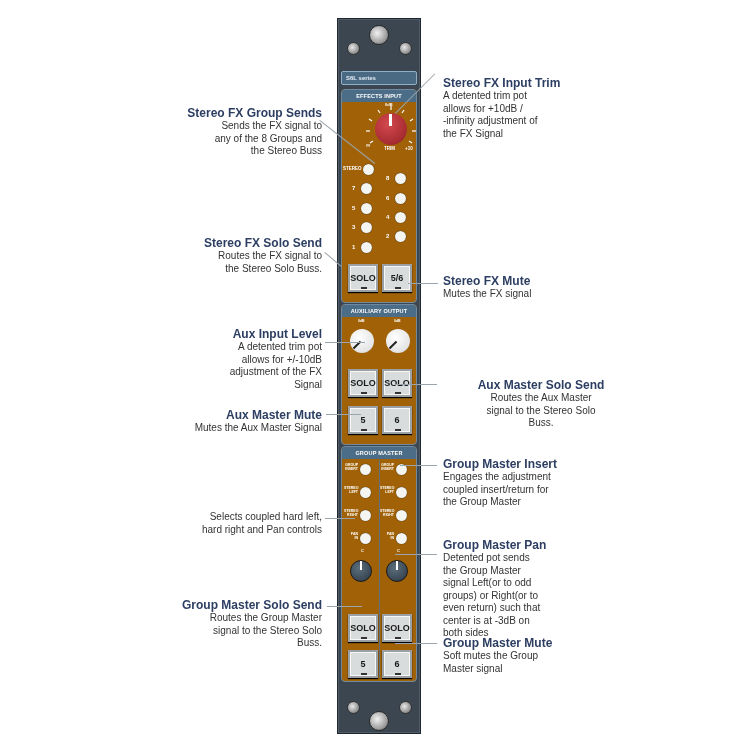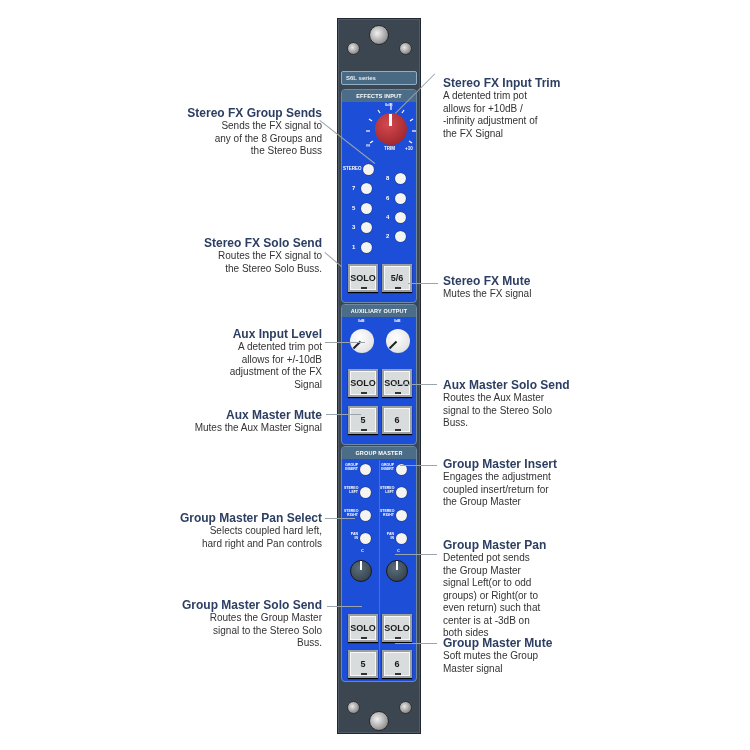--- a/index.html
+++ b/index.html
@@ -1,21 +1,21 @@
 <!DOCTYPE html>
 <html><head>
 <meta charset="utf-8">
 <style>
   * { box-sizing: border-box; margin: 0; padding: 0; }
   body { width: 750px; height: 750px; background: #ffffff; position: relative; overflow: hidden; font-family: "Liberation Sans", sans-serif; }
   .strip { position: absolute; left: 337px; top: 18px; width: 84px; height: 716px; background: #3b4651; border: 1px solid #1f2830; box-shadow: inset 0 0 0 1px #4f5b66; }
   .screw { position: absolute; width: 13px; height: 13px; border-radius: 50%; background: radial-gradient(circle at 40% 40%, #e8e8e8, #8a8a8a 70%, #555 100%); border: 1px solid #333; }
   .bigscrew { position: absolute; width: 20px; height: 20px; border-radius: 50%; background: radial-gradient(circle at 40% 40%, #f2f2f2, #9a9a9a 65%, #4a4a4a 100%); border: 1px solid #2a2a2a; }
   .badge { position: absolute; left: 3px; top: 52px; width: 76px; height: 14px; background: #4a6a84; border: 1px solid #8fb0c8; border-radius: 2px; color: #e6eef5; font-size: 6px; font-weight: bold; padding: 3px 0 0 4px; }
-  .section { position: absolute; left: 3px; width: 76px; border: 1px solid #6f8aa0; border-radius: 4px; background: #1d4ed8; }
+  .section { position: absolute; left: 3px; width: 76px; border: 1px solid #6f8aa0; border-radius: 4px; background: #a16207; }
   .sec-head { height: 12px; background: #4c6d87; color: #fff; font-size: 5.5px; font-weight: bold; text-align: center; line-height: 12px; letter-spacing: 0.2px; border-radius: 3px 3px 0 0; }
   .led { position: absolute; width: 11px; height: 11px; border-radius: 50%; background: #f4f4f0; box-shadow: 0 0 1px #000; }
   .ledlbl { position: absolute; color: #fff; font-size: 6px; font-weight: bold; }
   .tiny { position: absolute; color: #fff; font-size: 3.5px; font-weight: bold; line-height: 3.6px; text-align: right; }
   .btn { position: absolute; width: 30px; height: 28px; background: #d9dcdc; border: 2px solid #9aa0a3; box-shadow: inset 0 0 0 1px #f7f7f7, 0 1px 1px #000; color: #1a1a1a; font-size: 9px; font-weight: bold; text-align: center; line-height: 24px; }
   .btn::after { content: ""; position: absolute; left: 11px; bottom: 1px; width: 6px; height: 2px; background: #333; }
   .knob { position: absolute; border-radius: 50%; }
   .lbl { position: absolute; font-size: 10px; color: #333; line-height: 12.5px; }
   .lbl .t { display: block; font-size: 12px; font-weight: bold; color: #2c3e62; line-height: 14px; }
   .lbl.r { text-align: right; }
@@ -176,41 +176,40 @@
 </div>
 
 <div class="lbl r" style="left:170px;top:327px;width:152px;">
   <span class="t">Aux Input Level</span>
   <span style="display:block">A detented trim pot</span>
   <span style="display:block">allows for  +/-10dB</span>
   <span style="display:block">adjustment of the FX</span>
   <span style="display:block">Signal</span>
 </div>
 
-<div class="lbl" style="left:443px;top:378px;width:150px;">
+<div class="lbl" style="left:466px;top:378px;width:150px;text-align:center;">
   <span class="t">Aux Master Solo Send</span>
   <span style="display:block">Routes the Aux Master</span>
   <span style="display:block">signal to the Stereo Solo</span>
   <span style="display:block">Buss.</span>
 </div>
 
 <div class="lbl r" style="left:160px;top:408px;width:162px;">
   <span class="t">Aux Master Mute</span>
   <span style="display:block">Mutes the Aux Master Signal</span>
 </div>
 
 <div class="lbl" style="left:443px;top:457px;width:150px;">
   <span class="t">Group Master Insert</span>
   <span style="display:block">Engages the adjustment</span>
   <span style="display:block">coupled insert/return for</span>
   <span style="display:block">the Group Master</span>
 </div>
 
 <div class="lbl r" style="left:160px;top:511px;width:162px;">
-  <span class="t">Group Master Pan Select</span>
   <span style="display:block">Selects coupled hard left,</span>
   <span style="display:block">hard right and Pan controls</span>
 </div>
 
 <div class="lbl" style="left:443px;top:538px;width:150px;">
   <span class="t">Group Master Pan</span>
   <span style="display:block">Detented pot sends</span>
   <span style="display:block">the Group Master</span>
   <span style="display:block">signal Left(or to odd</span>
   <span style="display:block">groups) or Right(or to</span>

